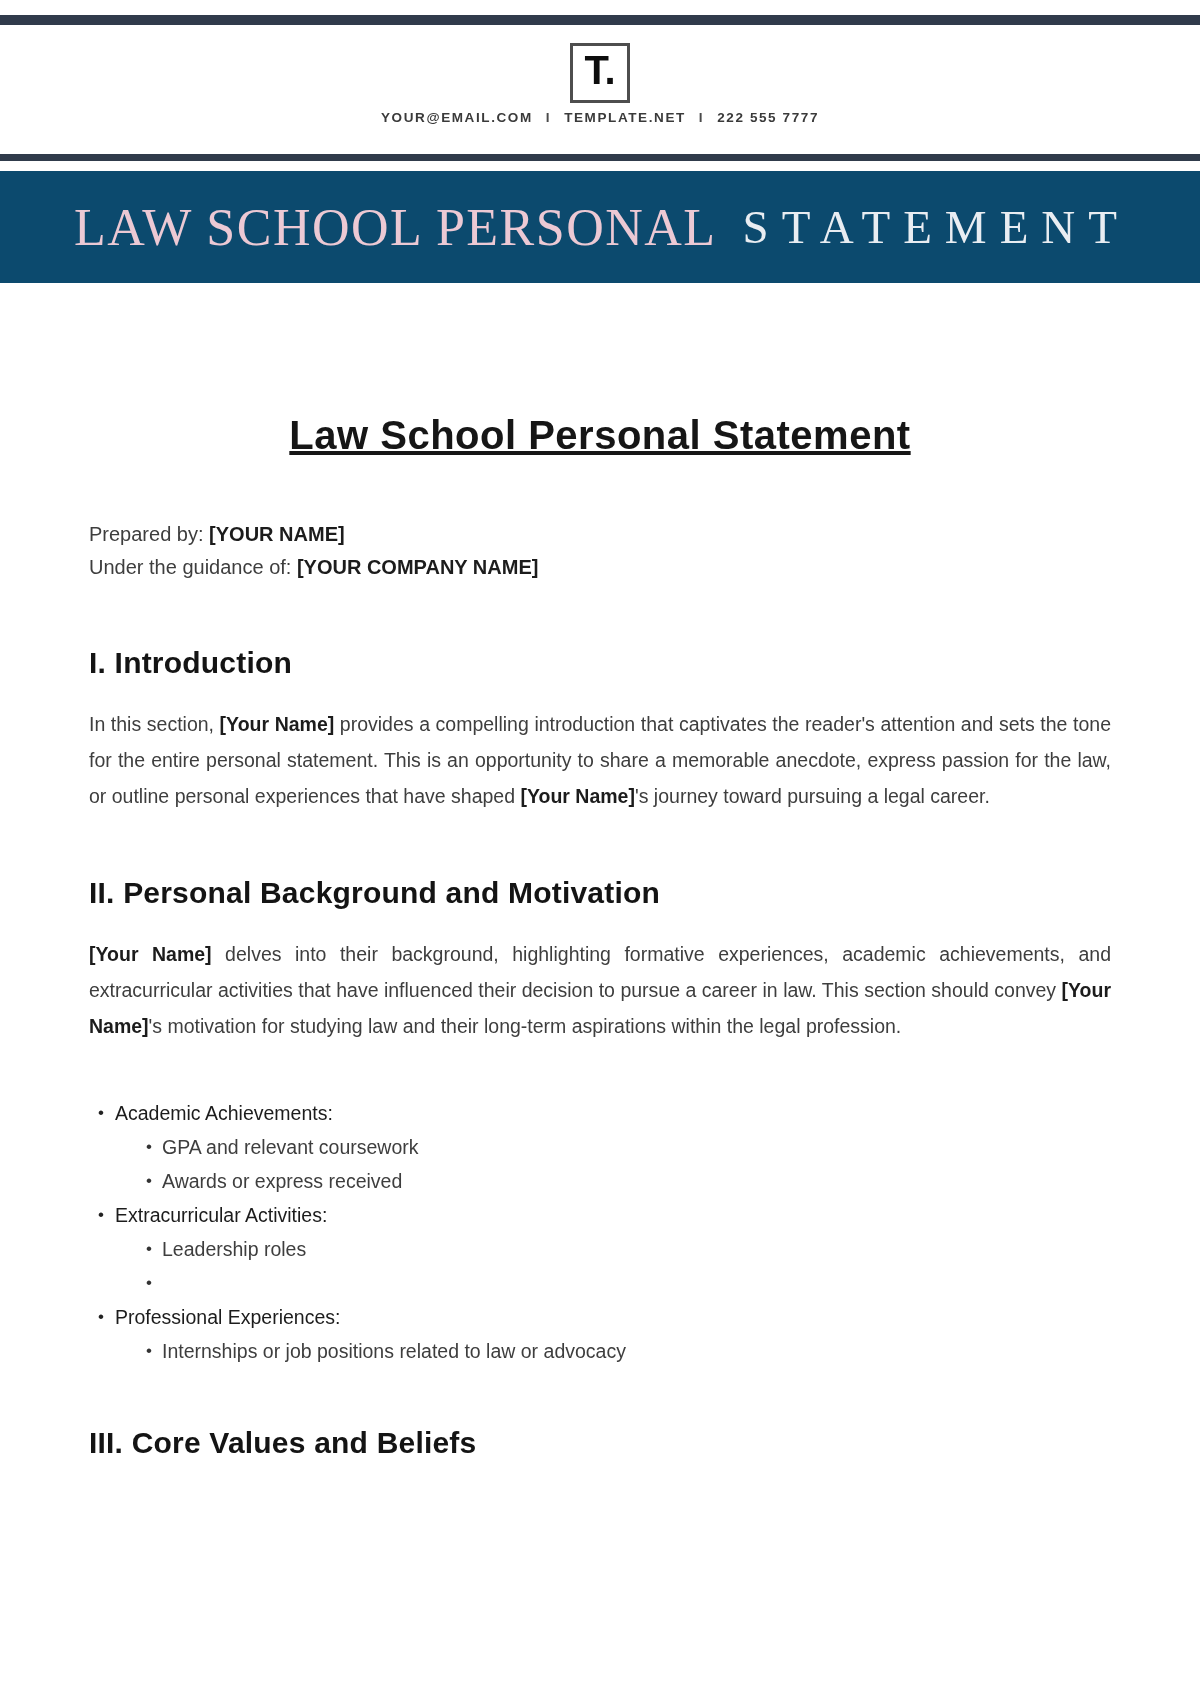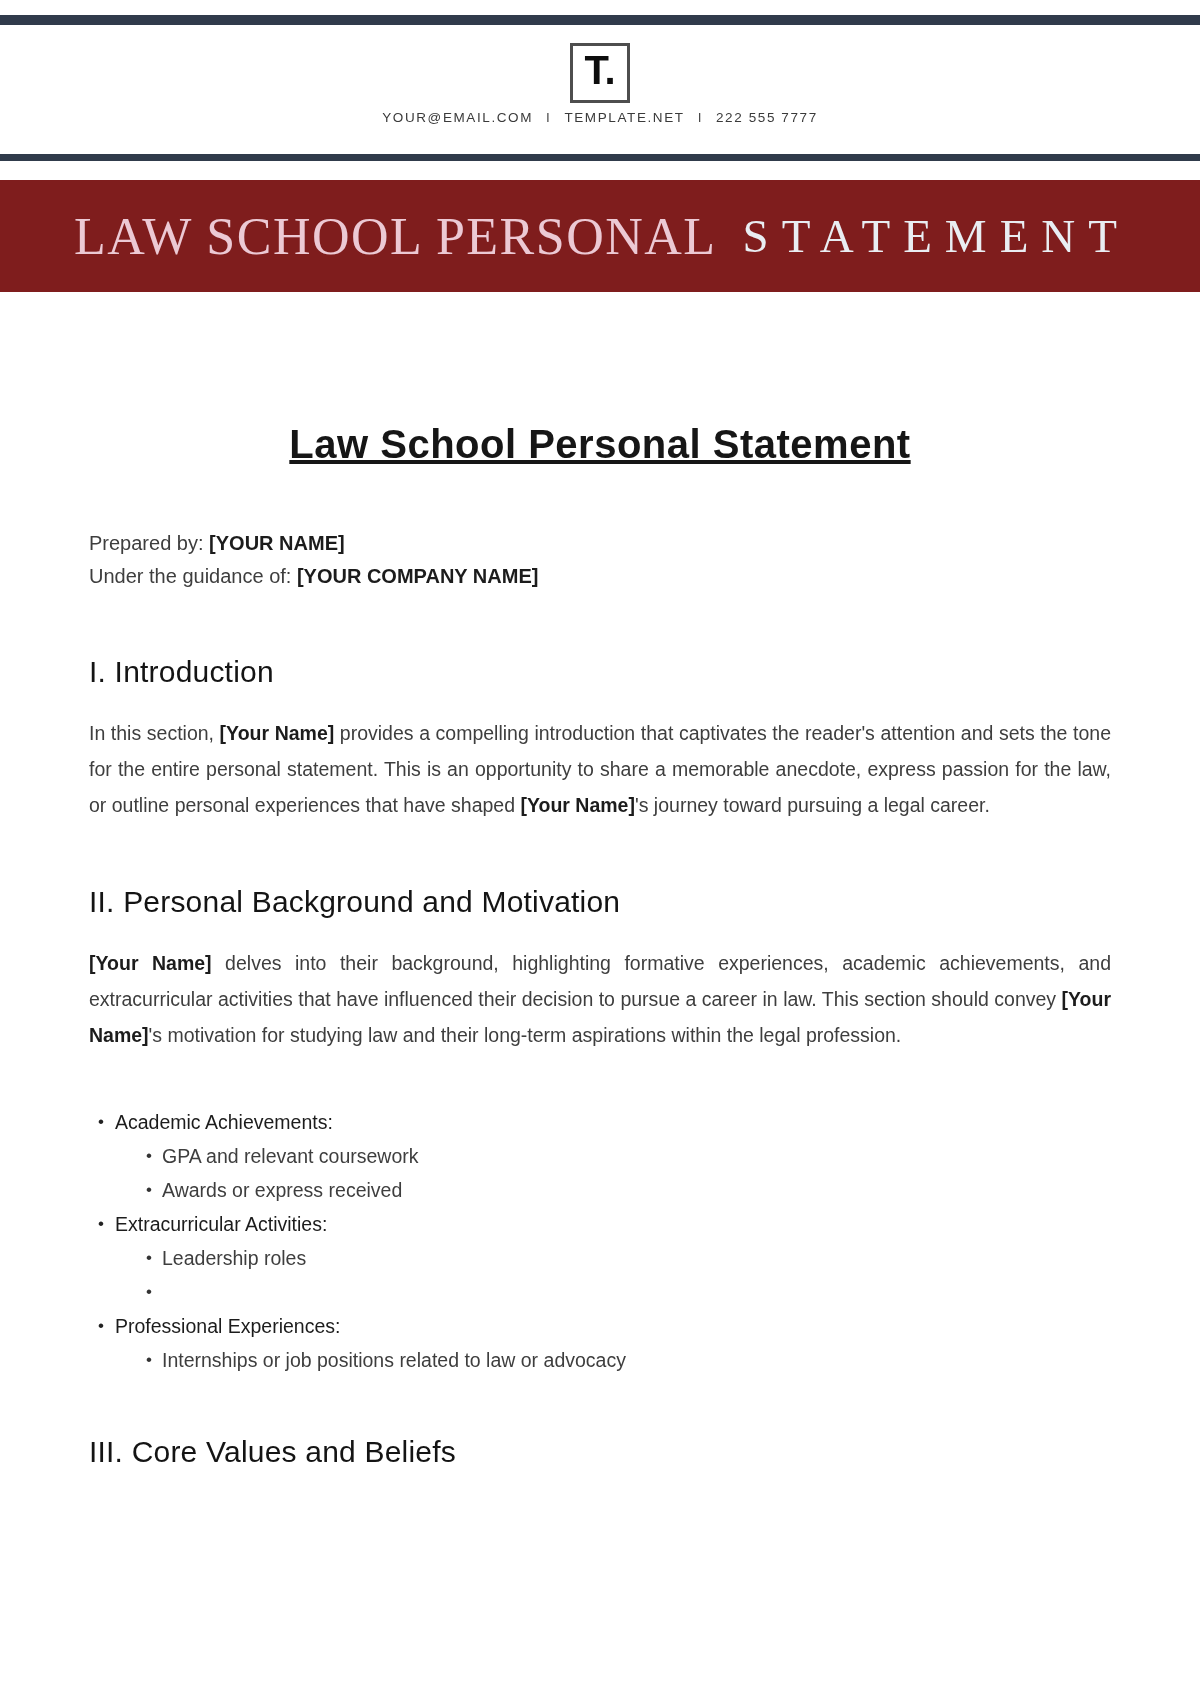--- a/index.html
+++ b/index.html
@@ -36,40 +36,40 @@
     color: #0d0d0d;
     letter-spacing: 0;
     line-height: 1;
     padding-bottom: 6px;
   }
   .contact-line {
     margin-top: 7px;
     font-size: 13.5px;
     letter-spacing: 1.6px;
     color: #3a3a3a;
-    font-weight: 400;
+    font-weight: 700;
   }
   .contact-line .sep {
     display: inline-block;
     margin: 0 13px;
     color: #4a4a4a;
   }
 
   
   .thin-rule {
     margin-top: 29px;
     height: 7px;
     width: 100%;
     background: #303b4b;
   }
   .banner {
-    margin-top: 19px;
+    margin-top: 10px;
     height: 112px;
     width: 100%;
-    background: #7f1d1d;
+    background: #0c4a6e;
     display: flex;
     align-items: center;
     padding-left: 74px;
   }
   .banner-primary {
     font-family: "Liberation Serif", serif;
     font-size: 52px;
     letter-spacing: 1.5px;
     color: #ecc9d4;
     white-space: nowrap;
@@ -100,21 +100,21 @@
   .byline {
     margin-top: 60px;
     font-size: 20px;
     line-height: 33px;
     color: #3e3e3e;
   }
   .byline .b { color: #1c1c1c; }
 
   .section-heading {
     font-size: 30px;
-    font-weight: normal;
+    font-weight: bold;
     color: #141414;
     letter-spacing: 0.2px;
   }
   .mt-s1 { margin-top: 62px; }
   .mt-s2 { margin-top: 62px; }
   .mt-s3 { margin-top: 58px; }
 
   .para {
     margin-top: 26px;
     font-size: 19.5px;

